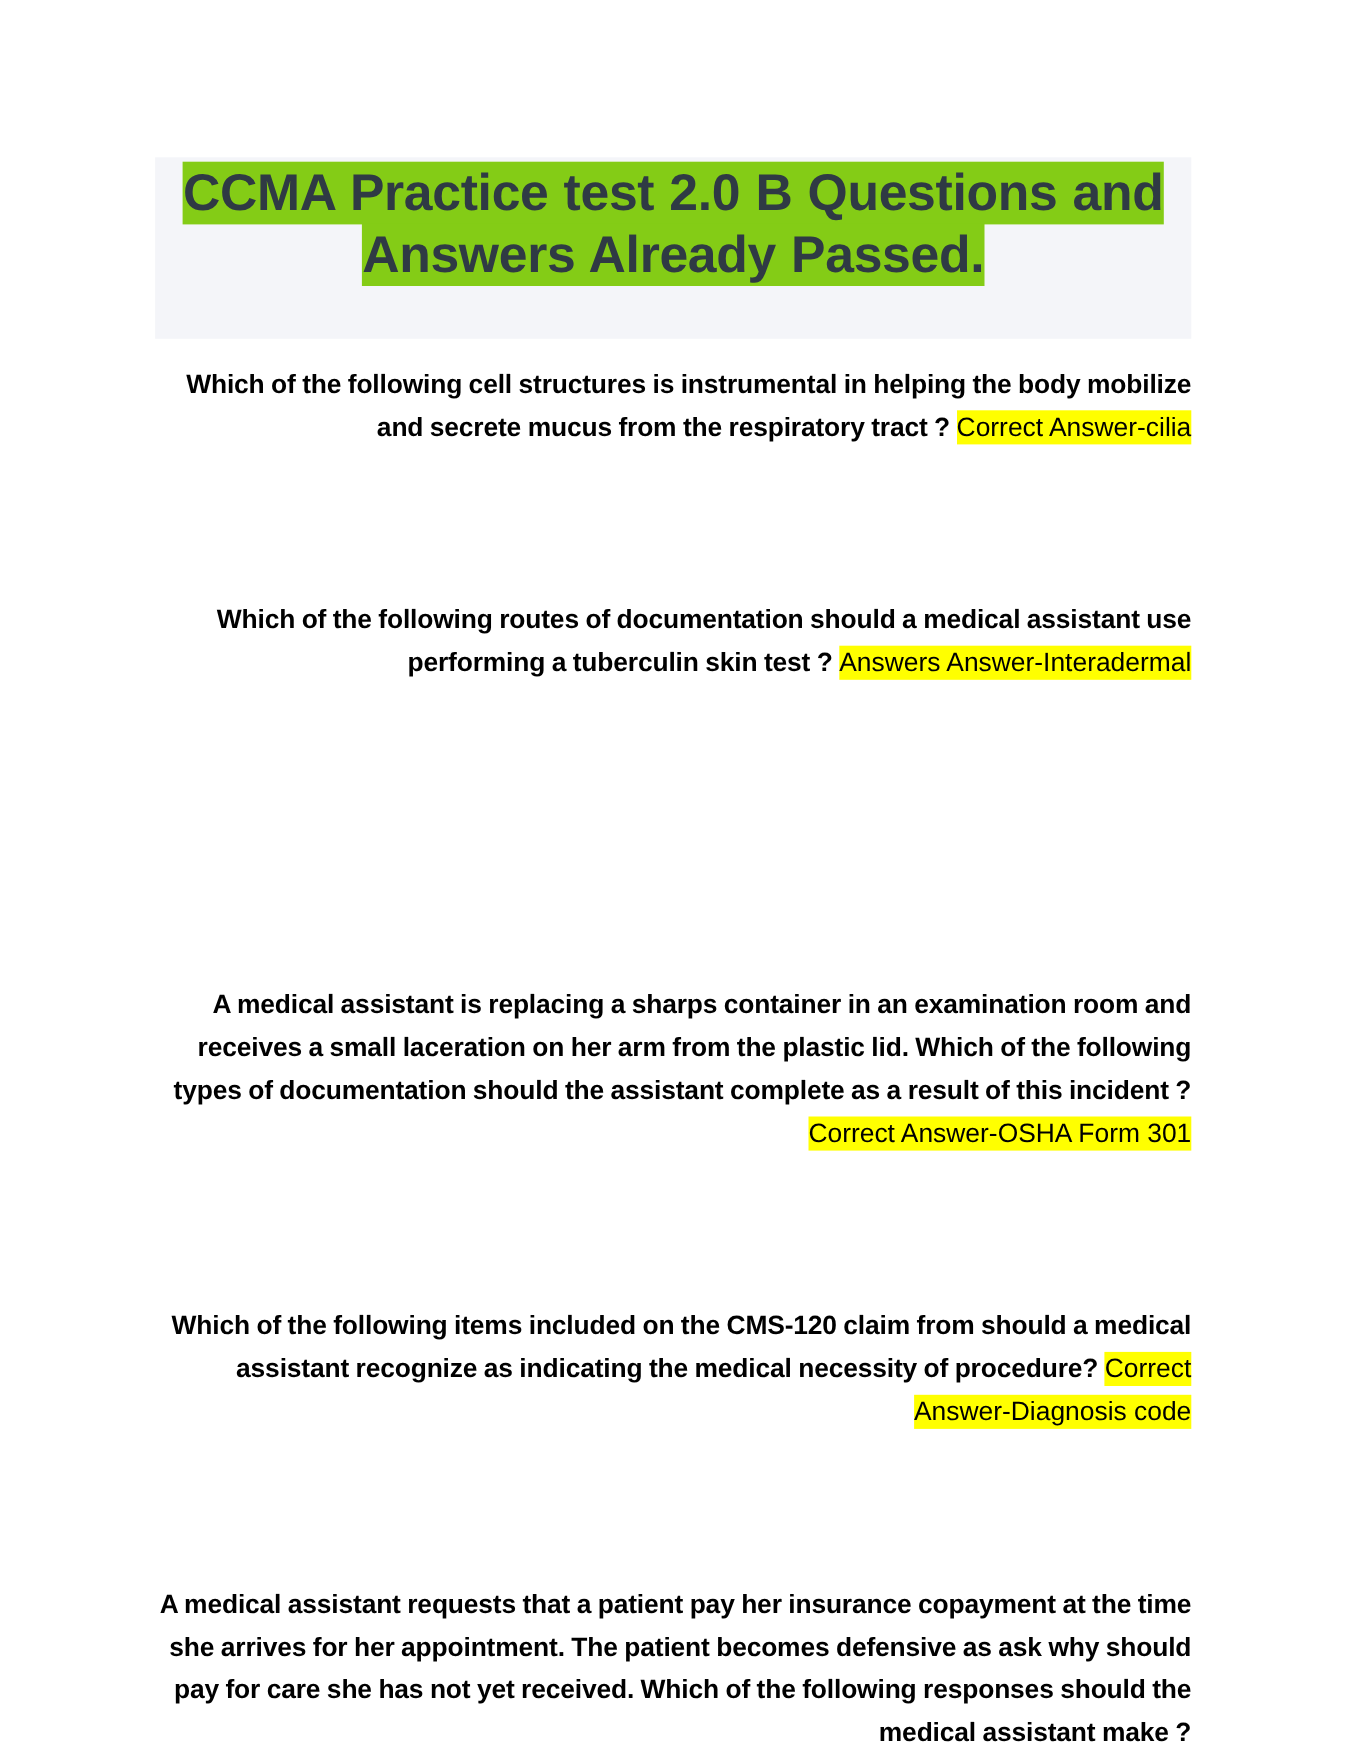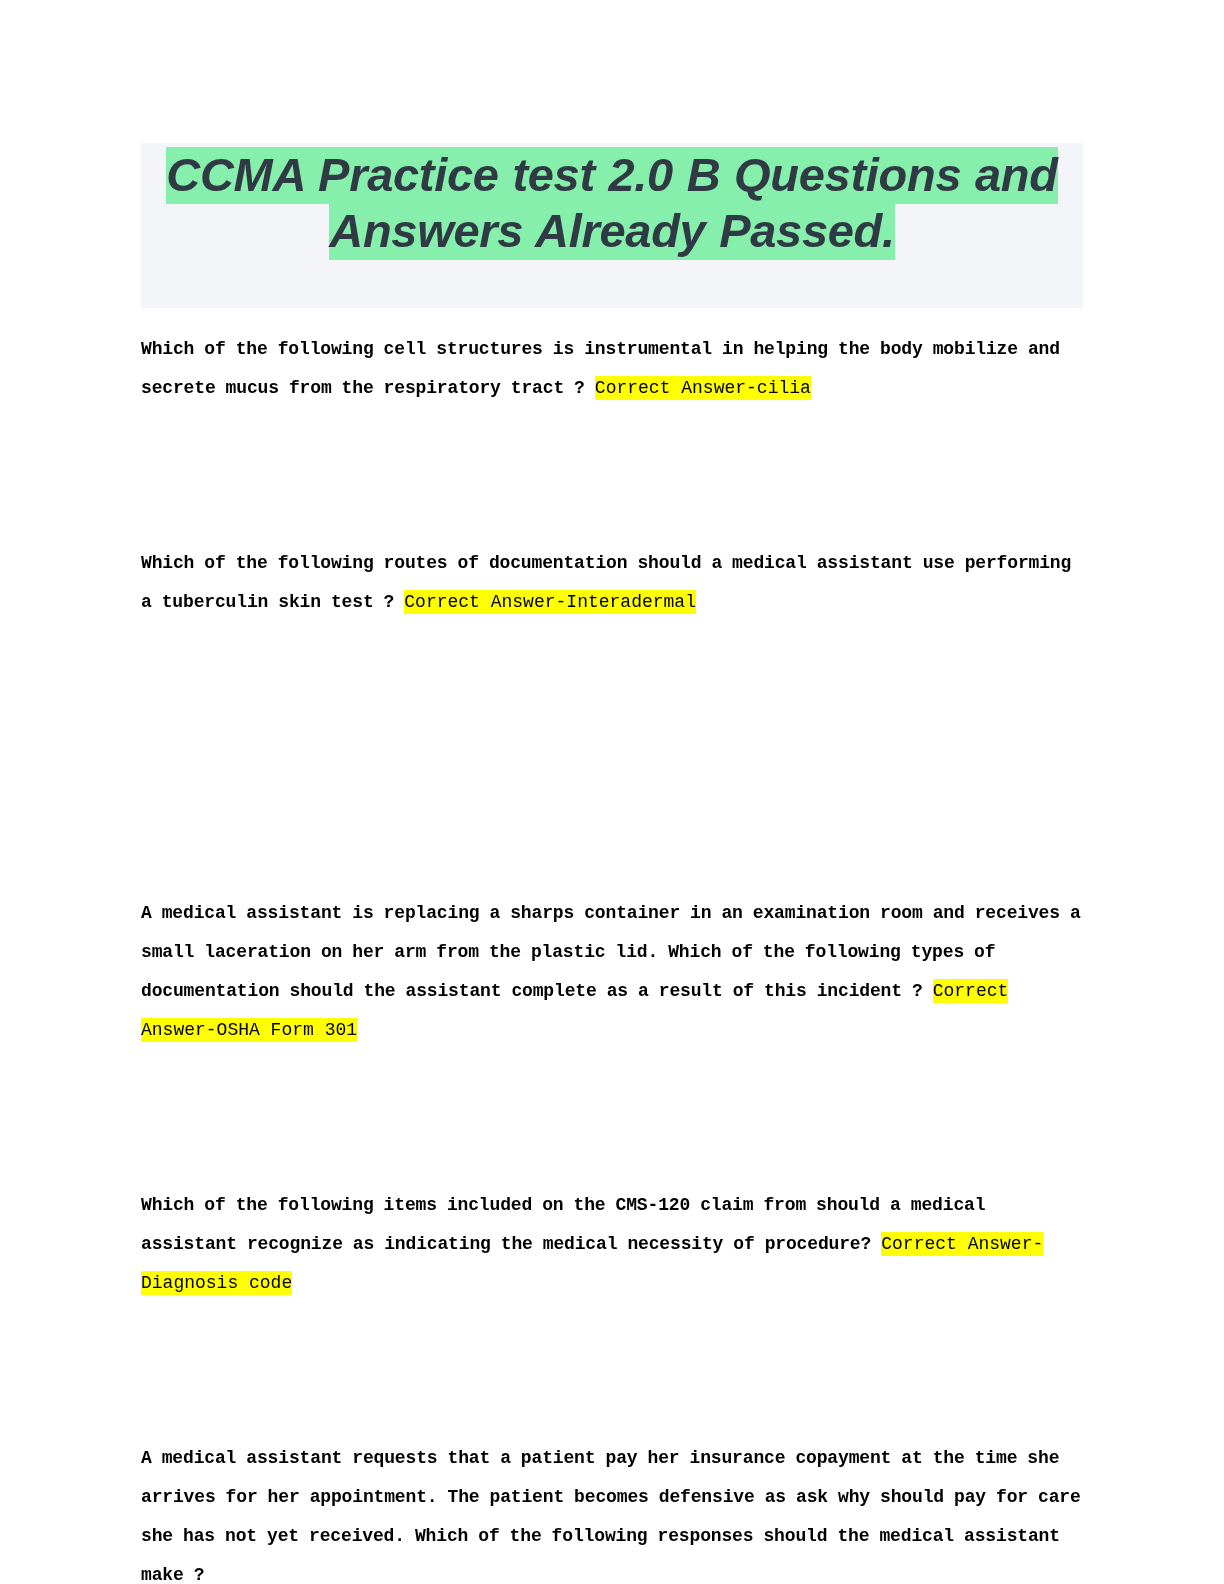--- a/index.html
+++ b/index.html
@@ -41,44 +41,43 @@
     font-family: "Liberation Sans", sans-serif;
     font-weight: bold;
     font-size: 47px;
     line-height: 56px;
     letter-spacing: -0.3px;
     color: #2f3a44;
     padding-top: 4px;
     word-spacing: 1px;
   }
   .doc-title .hl-cyan {
-    background: #86efac;
+    background: #84cc16;
     box-decoration-break: clone;
     -webkit-box-decoration-break: clone;
     padding: 1px 0 3px 0;
-    font-style: italic;
   }
 
   
   .content {
     position: absolute;
     left: 141px;
     top: 330px;
     width: 942px;
   }
   .qa {
-    font-family: Liberation Mono, monospace;
-    font-size: 18px;
+    font-family: Liberation Sans, sans-serif;
+    font-size: 24px;
     font-weight: 600;
     line-height: 39px;
     color: #000000;
     margin: 0 0 0 0;
     letter-spacing: -0.15px;
     word-spacing: -0.6px;
-    text-align: left;
+    text-align: right;
   }
 
   .spacer-1 { height: 136px; }
   .spacer-2 { height: 137px; }
   .spacer-3 { height: 135px; }
   .spacer-4 { height: 136px; }
   .spacer-5 { height: 136px; }
 
   .ans {
     background: #ffff00;
@@ -99,21 +98,21 @@
   <div class="title-block">
     <h1 class="doc-title"><span class="hl-cyan">CCMA Practice test 2.0 B Questions and</span><br><span class="hl-cyan">Answers Already Passed.</span></h1>
   </div>
 
   <div class="content">
 
     <p class="qa"><span>Which of the following cell structures is instrumental in helping the body mobilize and secrete mucus from the respiratory tract ? </span><span class="ans">Correct Answer-cilia</span></p>
 
     <div class="spacer-1"></div>
 
-    <p class="qa"><span>Which of the following routes of documentation should a medical assistant use performing a tuberculin skin test ? </span><span class="ans">Correct Answer-Interadermal</span></p>
+    <p class="qa"><span>Which of the following routes of documentation should a medical assistant use performing a tuberculin skin test ? </span><span class="ans">Answers Answer-Interadermal</span></p>
 
     <div class="spacer-2"></div>
 
 
     <div class="spacer-3"></div>
 
     <p class="qa"><span>A medical assistant is replacing a sharps container in an examination room and receives a small laceration on her arm from the plastic lid. Which of the following types of documentation should the assistant complete as a result of this incident ? </span><span class="ans">Correct Answer-OSHA Form 301</span></p>
 
     <div class="spacer-4"></div>
 

